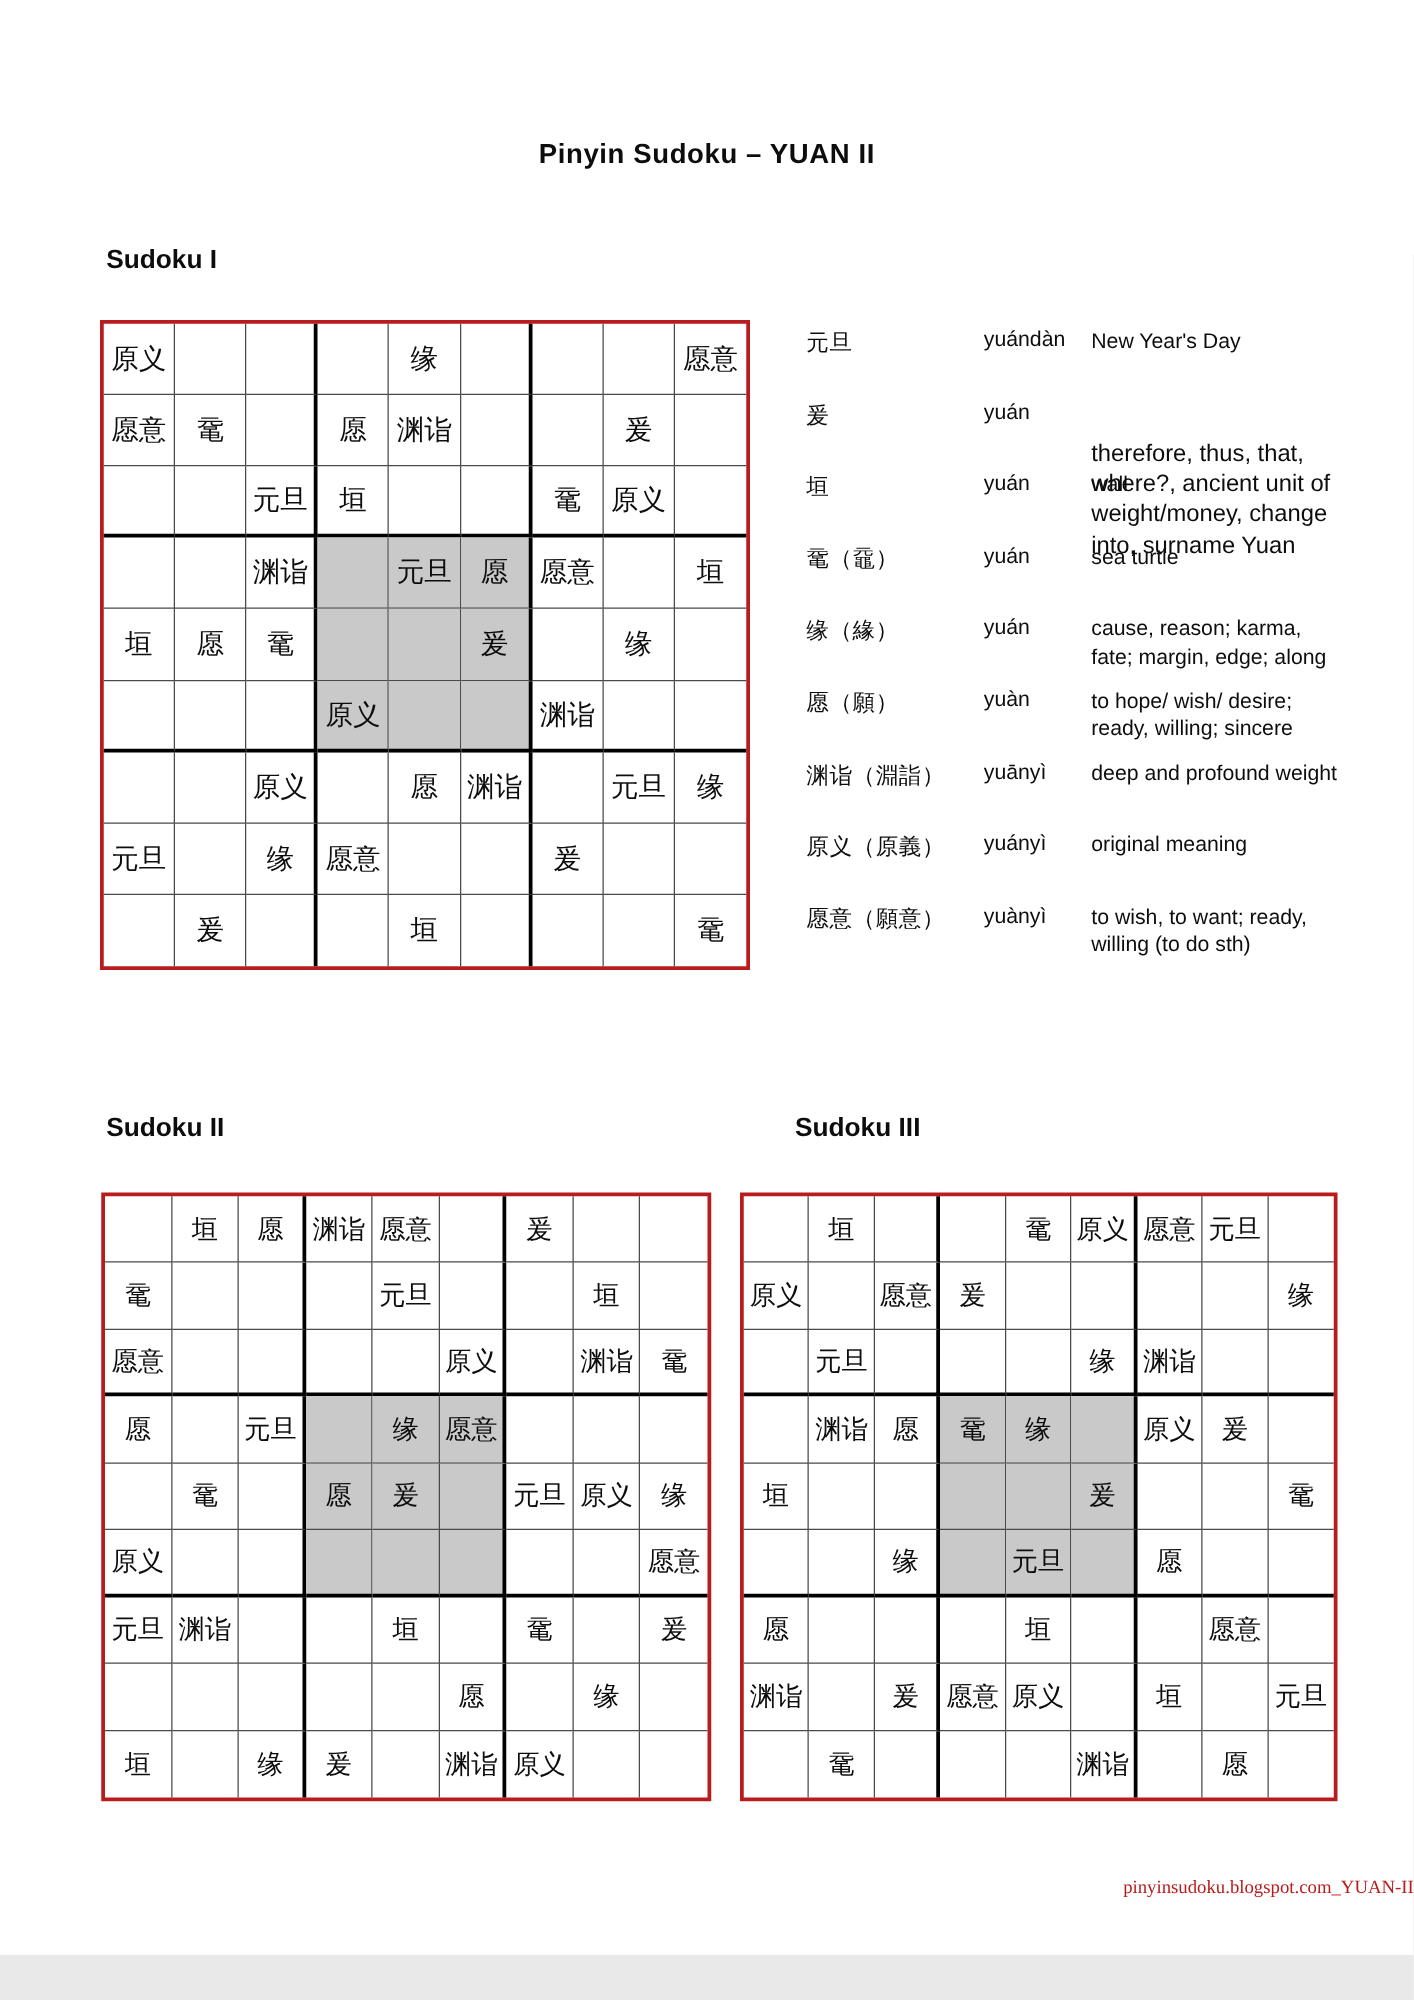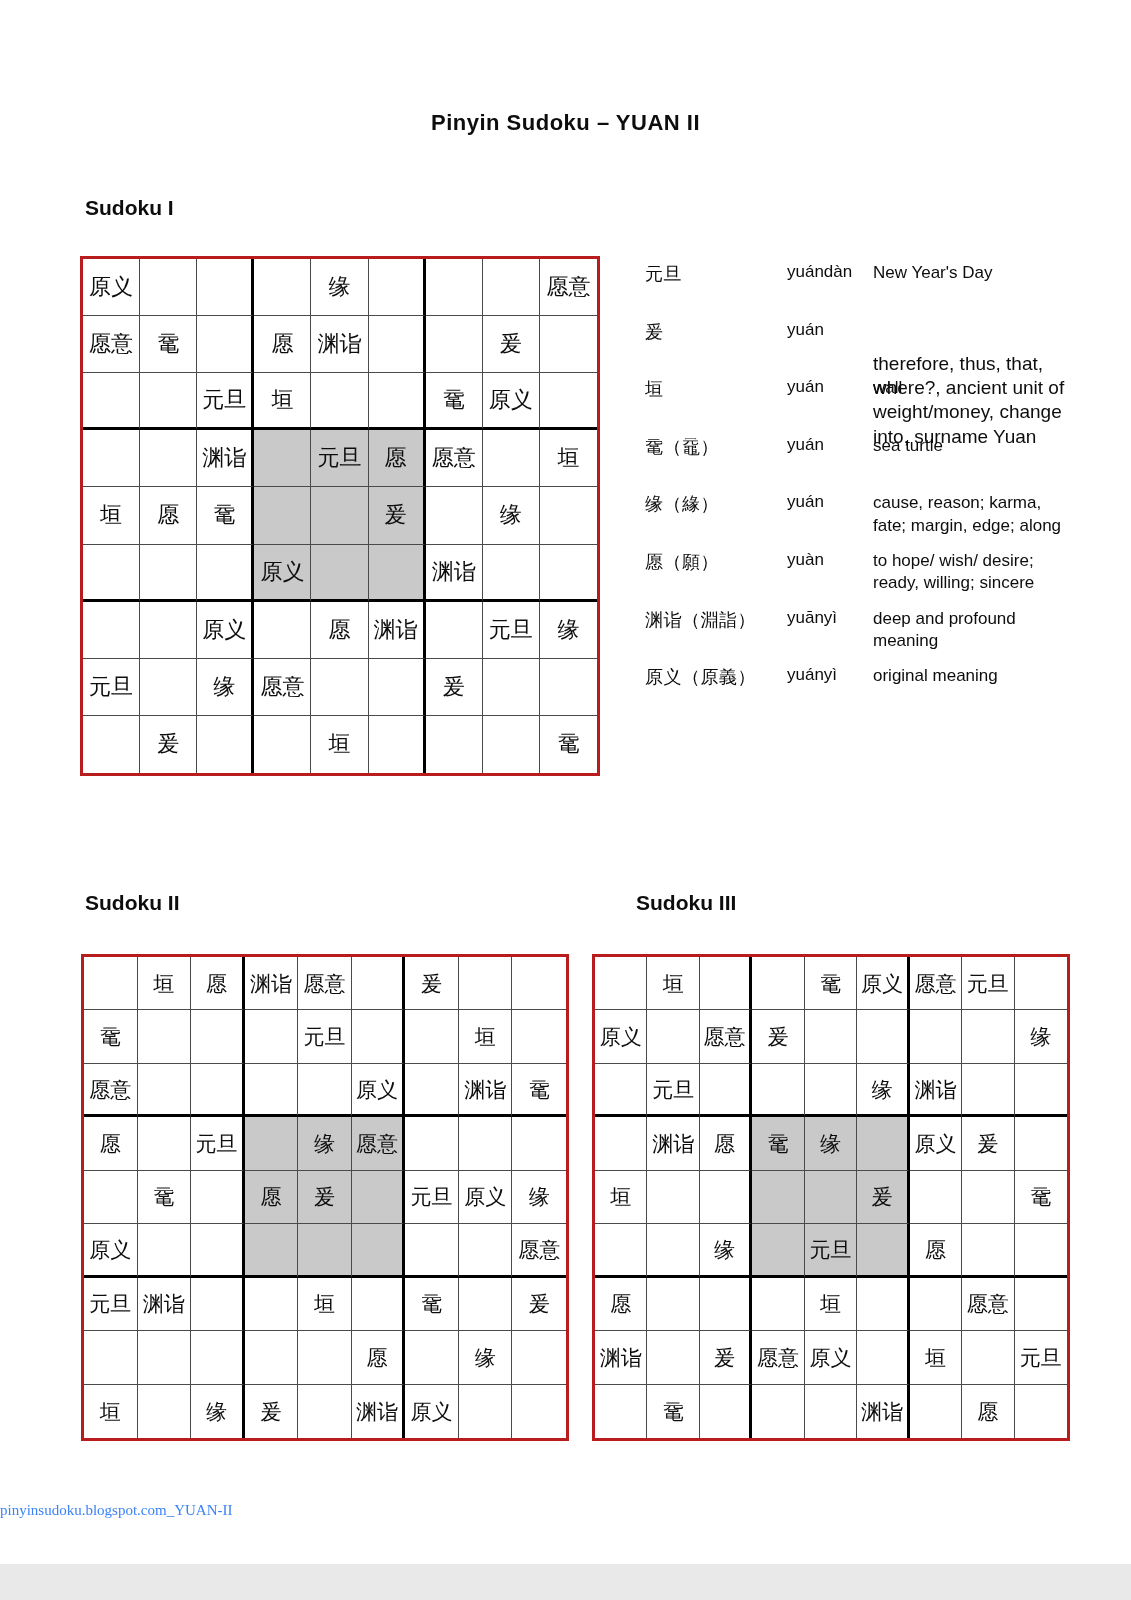--- a/index.html
+++ b/index.html
@@ -42,22 +42,22 @@
   .cell.shaded{background:#c9c9c9;}
 
   .legend{position:absolute;left:645px;top:258px;width:462px;}
   .legend-row{display:flex;align-items:flex-start;height:57.6px;padding-top:4px;box-sizing:border-box;}
   .lg-hanzi{width:142px;font-size:18px;flex:none;letter-spacing:0.5px;}
   .lg-pinyin{width:86px;font-size:17px;flex:none;}
   .lg-meaning{width:197px;flex:none;font-size:17px;line-height:1.32;}
   .lg-meaning.small{font-size:19px;line-height:1.28;margin-top:32px;}
 
   .footer{
-    position:absolute;top:1502px;left:0;width:100%;text-align:left;
-    font-family:"Liberation Serif",serif;font-size:15px;color:#3b82f6;
+    position:absolute;top:1502px;left:0;width:100%;text-align:right;
+    font-family:"Liberation Serif",serif;font-size:15px;color:#b91c1c;
   }
 </style>
 </head>
 <body>
 
 <div class="page">
 
   <div class="title">Pinyin Sudoku – YUAN II</div>
 
   <div class="sudoku-label" id="label-1">Sudoku I</div>
@@ -172,26 +172,31 @@
         <div class="lg-meaning">cause, reason; karma, fate; margin, edge; along</div>
       </div>
       <div class="legend-row">
         <div class="lg-hanzi">愿（願）</div>
         <div class="lg-pinyin">yuàn</div>
         <div class="lg-meaning">to hope/ wish/ desire; ready, willing; sincere</div>
       </div>
       <div class="legend-row">
         <div class="lg-hanzi">渊诣（淵詣）</div>
         <div class="lg-pinyin">yuānyì</div>
-        <div class="lg-meaning">deep and profound meaning</div>
+        <div class="lg-meaning">deep and profound weight</div>
       </div>
       <div class="legend-row">
         <div class="lg-hanzi">原义（原義）</div>
         <div class="lg-pinyin">yuányì</div>
         <div class="lg-meaning">original meaning</div>
+      </div>
+      <div class="legend-row">
+        <div class="lg-hanzi">愿意（願意）</div>
+        <div class="lg-pinyin">yuànyì</div>
+        <div class="lg-meaning">to wish, to want; ready, willing (to do sth)</div>
       </div>
     </div>
 
   <div class="sudoku-label" id="label-2">Sudoku II</div>
   <div class="sudoku" id="grid-2">
       <div class="cell"></div>
       <div class="cell">垣</div>
       <div class="cell thick-r">愿</div>
       <div class="cell">渊诣</div>
       <div class="cell">愿意</div>

